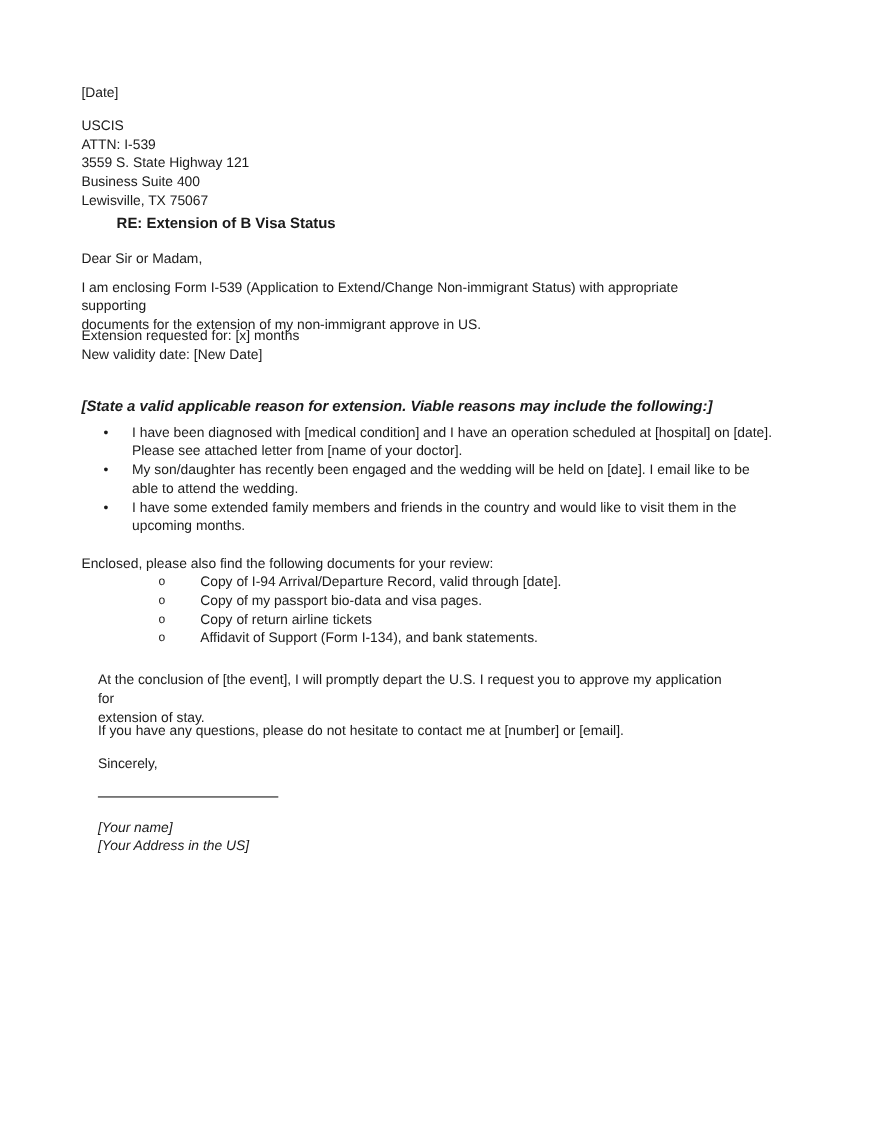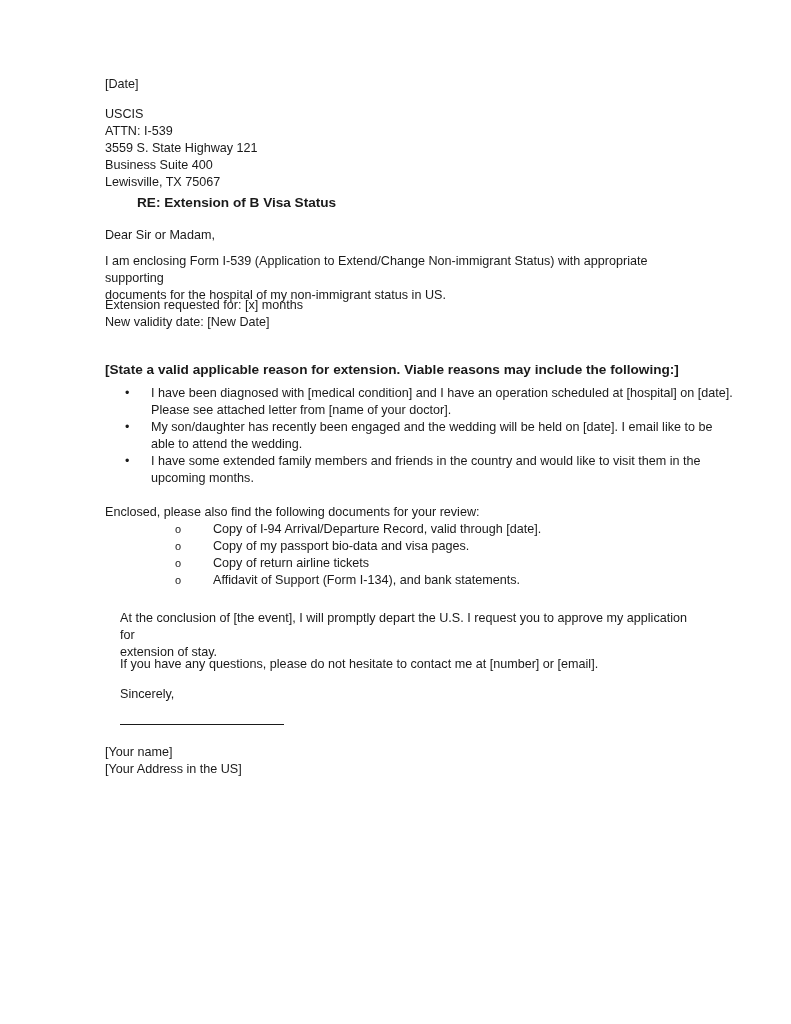--- a/index.html
+++ b/index.html
@@ -1,21 +1,21 @@
 <!DOCTYPE html>
 <html><head>
   <meta charset="utf-8">
   <style>
     html, body { margin: 0; padding: 0; background: #ffffff; }
     body {
       width: 791px; height: 1024px; position: relative; overflow: hidden;
       font-family: "Liberation Sans", sans-serif; color: #1a1a1a;
       font-size: 12.6px; line-height: 17px;
     }
-    .page { position: absolute; left: 0; top: 0; width: 658px; height: 1024px; margin-left: 31px; }
+    .page { position: absolute; left: 0; top: 0; width: 658px; height: 1024px; }
     .abs { position: absolute; left: 74px; }
     p { margin: 0; }
     .bold { font-weight: bold; }
     .heading { font-size: 13.6px; }
     .bullets { position: absolute; left: 74px; top: 385px; width: 660px; margin: 0; padding: 0; list-style: none; }
     .bullets li { position: relative; padding-left: 46px; margin: 0 0 0 0; }
     .bullets li .dot { position: absolute; left: 20px; top: 0; }
     .docs { position: absolute; left: 74px; top: 521px; margin: 0; padding: 0; list-style: none; }
     .docs li { position: relative; padding-left: 108px; }
     .docs li .circ { position: absolute; left: 70px; top: 0; font-size: 11px; }
@@ -35,29 +35,29 @@
     <p>Business Suite 400</p>
     <p>Lewisville, TX 75067</p>
   </div>
 
   <p class="abs bold heading" style="top:194px;padding-left:32px;">RE: Extension of B Visa Status</p>
 
   <p class="abs" style="top:227px;">Dear Sir or Madam,</p>
 
   <div class="abs" style="top:253px;">
     <p>I am enclosing Form I-539 (Application to Extend/Change Non-immigrant Status) with appropriate supporting</p>
-    <p>documents for the hospital of my non-immigrant status in US.</p>
+    <p>documents for the extension of my non-immigrant approve in US.</p>
   </div>
 
   <div class="abs" style="top:297px;">
     <p>Extension requested for: [x] months</p>
     <p>New validity date: [New Date]</p>
   </div>
 
-  <p class="abs bold heading" style="top:361px;">[State a valid applicable reason for extension.  Viable reasons may include the following:]</p>
+  <p class="abs bold heading" style="top:361px;font-style:italic;">[State a valid applicable reason for extension.  Viable reasons may include the following:]</p>
 
   <ul class="bullets">
     <li>
       <span class="dot">•</span>
       <p>I have been diagnosed with [medical condition] and I have an operation scheduled at [hospital] on [date].</p>
       <p>Please see attached letter from [name of your doctor].</p>
     </li>
     <li>
       <span class="dot">•</span>
       <p>My son/daughter has recently been engaged and the wedding will be held on [date]. I email like to be</p>
@@ -95,18 +95,18 @@
     <p>At the conclusion of [the event], I will promptly depart the U.S. I request you to approve my application for</p>
     <p>extension of stay.</p>
   </div>
 
   <p class="abs" style="left:89px; top:656px;">If you have any questions, please do not hesitate to contact me at [number] or [email].</p>
 
   <p class="abs" style="left:89px; top:686px;">Sincerely,</p>
 
   <div class="sig-line"></div>
 
-  <div class="abs" style="left:74px; top:744px;">
+  <div class="abs" style="left:89px; top:744px;font-style:italic;">
     <p>[Your name]</p>
     <p>[Your Address in the US]</p>
   </div>
 
 </div>
 
 </body></html>

